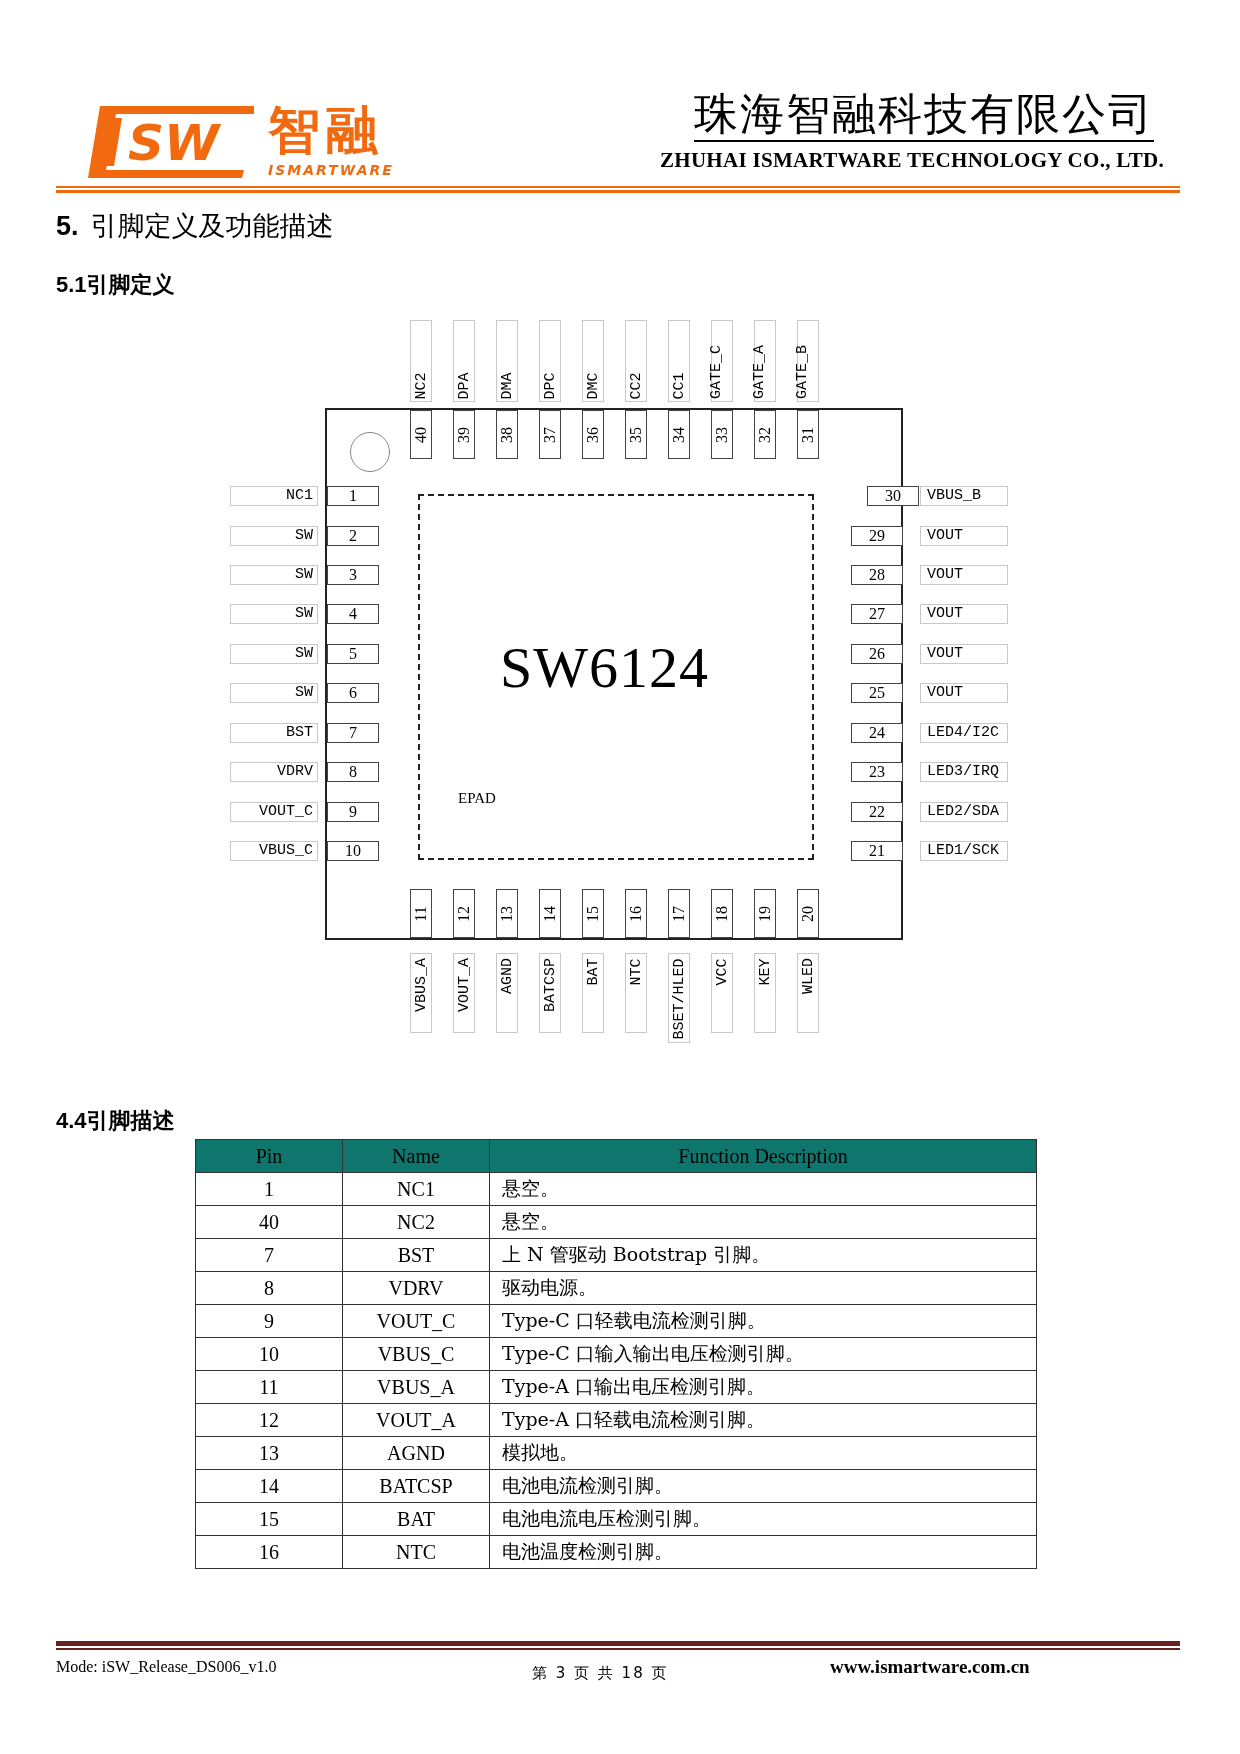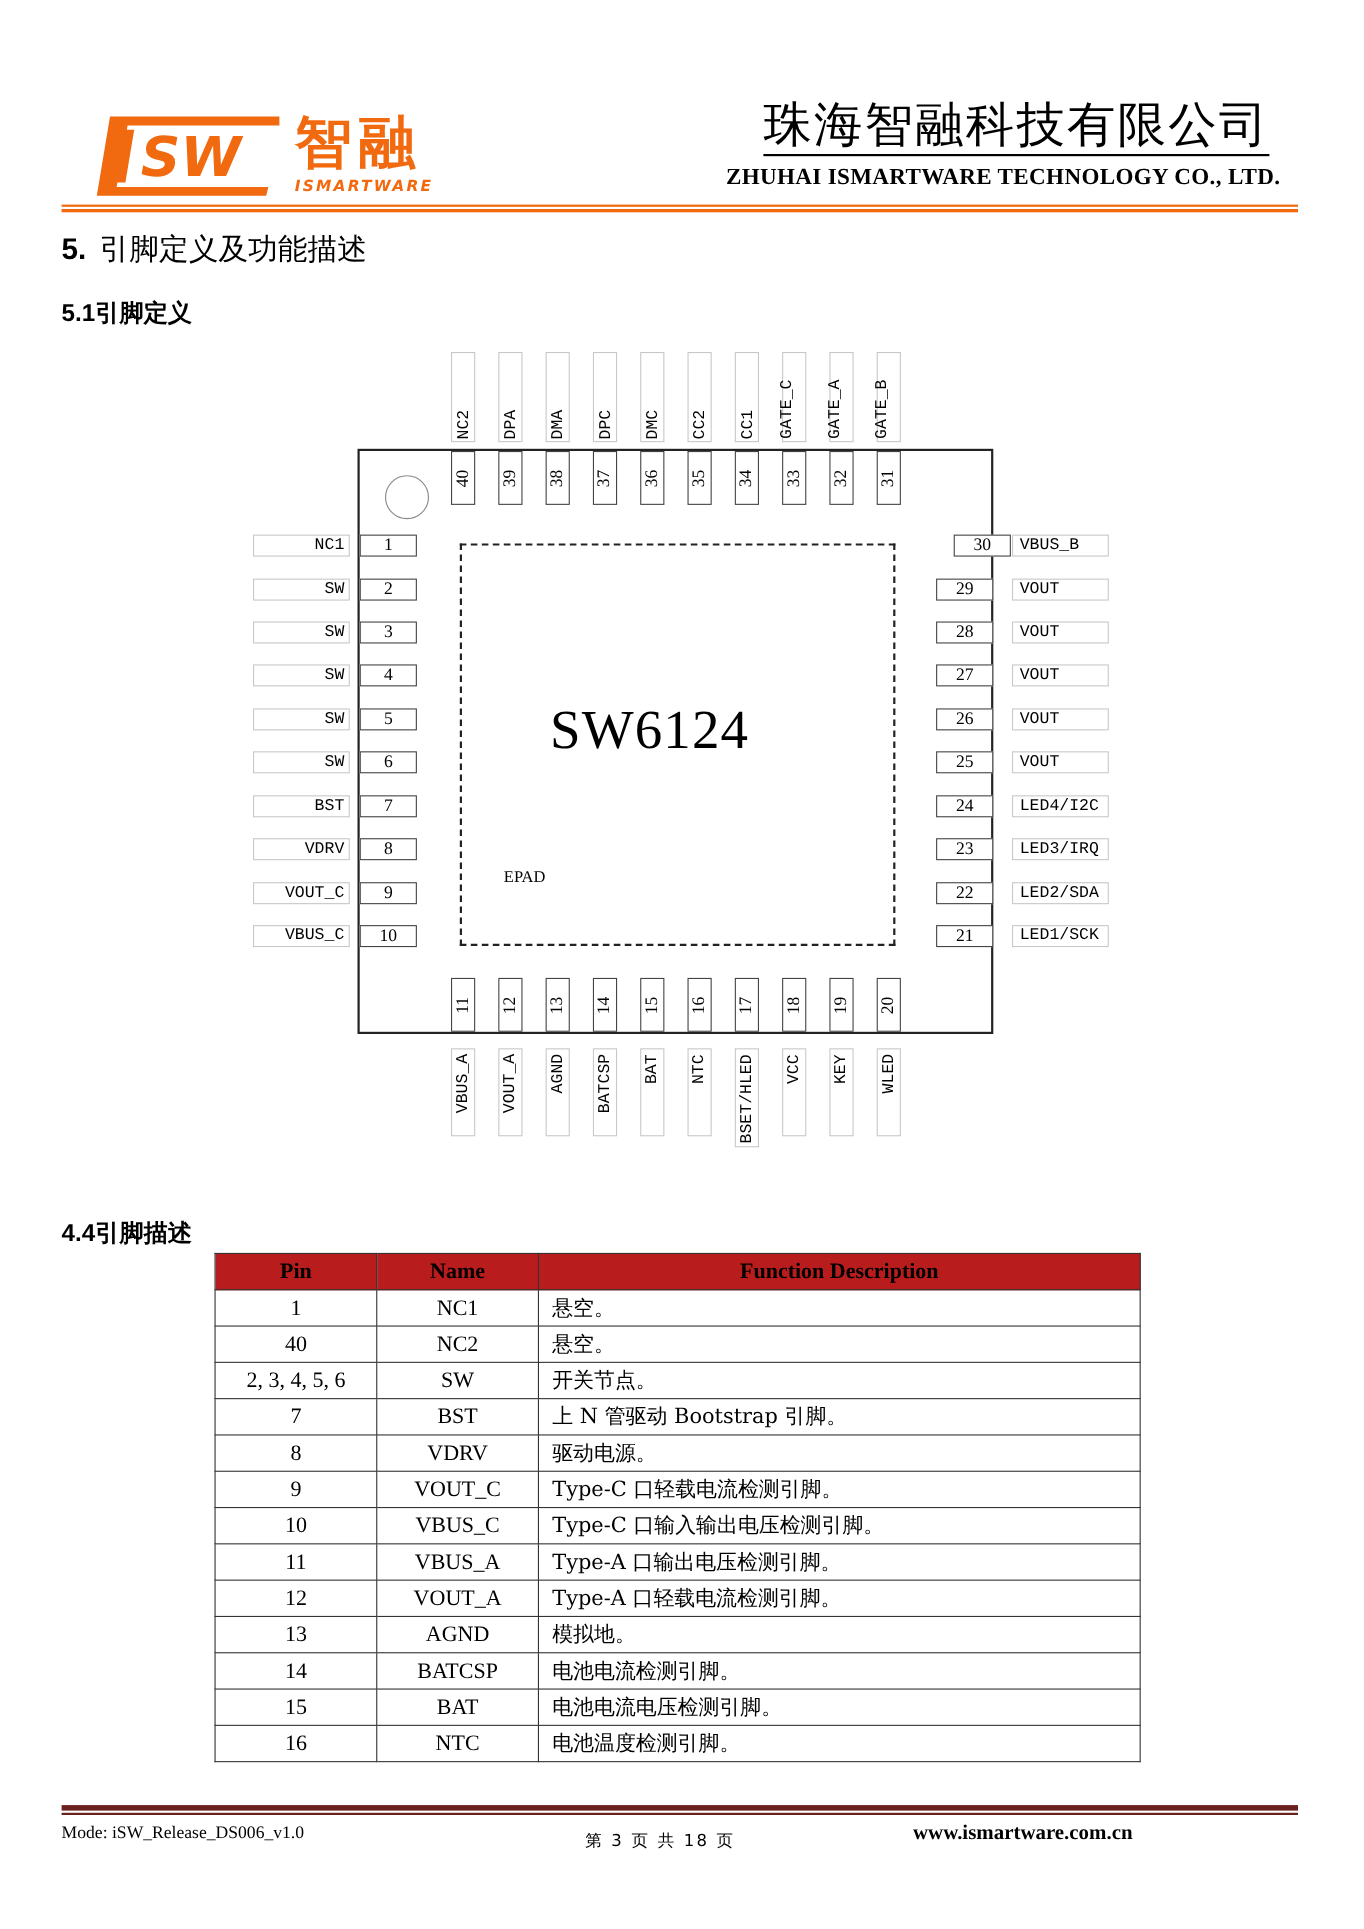--- a/index.html
+++ b/index.html
@@ -22,40 +22,40 @@
   
   .h1 { left:56px; top:208px; font-family:"DejaVu Sans", sans-serif; font-size:27px; }
   .h1 .num { font-family:"Liberation Sans", sans-serif; font-weight:bold; margin-right:12px; }
   .h2 { font-family:"Liberation Sans", sans-serif; font-weight:bold; font-size:22px; }
   .h2 .cn { font-family:"DejaVu Sans", sans-serif; font-weight:bold; }
 
   
   .chip { left:325px; top:408px; width:578px; height:532px; border:2px solid #222; box-sizing:border-box; }
   .pin1-dot { left:350px; top:432px; width:38px; height:38px; border:1px solid #888; border-radius:50%; }
   .epad { left:418px; top:494px; width:396px; height:366px; border:2px dashed #222; box-sizing:border-box; }
-  .part { left:500px; top:634px; font-family:"Liberation Serif", serif; font-size:50px; letter-spacing:1px; }
+  .part { left:500px; top:634px; font-family:"Liberation Serif", serif; font-size:58px; letter-spacing:1px; }
   .epad-label { left:458px; top:790px; font-size:15px; }
 
   .numbox { border:1px solid #444; background:#fff; font-size:16px; text-align:center;
             box-sizing:border-box; font-family:"Liberation Serif", serif; }
   .namebox { border:1px solid #c8c8c8; background:#fff; font-size:15px; box-sizing:border-box;
              font-family:"Liberation Mono", monospace; white-space:nowrap; }
   .lnum { width:52px; height:20px; line-height:18px; }
   .lname { width:88px; height:20px; line-height:18px; text-align:right; padding-right:4px; }
   .rname { width:88px; height:20px; line-height:18px; text-align:left; padding-left:6px; }
   .vnum { width:22px; height:52px; }
   .vname { width:22px; height:90px; }
   .vtext { position:absolute; left:50%; top:50%; transform:translate(-50%,-50%) rotate(-90deg);
            white-space:nowrap; }
 
   
   table.pins { position:absolute; left:195px; top:1139px; width:842px; border-collapse:collapse;
                font-size:20px; }
   table.pins th, table.pins td { border:1px solid #333; height:32px; padding:0; }
-  table.pins th { background:#b91c1c; font-weight:bold; font-size:20px; }
+  table.pins th { background:#0f766e; font-weight:normal; font-size:20px; }
   table.pins td.c { text-align:center; }
   table.pins td.d { text-align:left; padding-left:12px; font-family:"DejaVu Serif", serif; font-size:19px; }
   col.c1 { width:147px; } col.c2 { width:147px; }
 
   
   .ftr-line1 { left:56px; top:1641px; width:1124px; height:5px; background:#6b2020; }
   .ftr-line2 { left:56px; top:1648px; width:1124px; height:2px; background:#6b2020; }
   .ftr-left { left:56px; top:1658px; font-size:16px; font-weight:normal; }
   .ftr-mid { left:532px; top:1664px; font-family:"DejaVu Sans", sans-serif; font-size:15px; letter-spacing:2px;text-align:center; }
   .ftr-right { left:830px; top:1656px; font-size:19px; font-weight:bold; }
@@ -283,25 +283,20 @@
         <td class="c">1</td>
         <td class="c">NC1</td>
         <td class="d">悬空。</td>
       </tr>
       <tr>
         <td class="c">40</td>
         <td class="c">NC2</td>
         <td class="d">悬空。</td>
       </tr>
       <tr>
-        <td class="c">2, 3, 4, 5, 6</td>
-        <td class="c">SW</td>
-        <td class="d">开关节点。</td>
-      </tr>
-      <tr>
         <td class="c">7</td>
         <td class="c">BST</td>
         <td class="d">上 N 管驱动 Bootstrap 引脚。</td>
       </tr>
       <tr>
         <td class="c">8</td>
         <td class="c">VDRV</td>
         <td class="d">驱动电源。</td>
       </tr>
       <tr>

